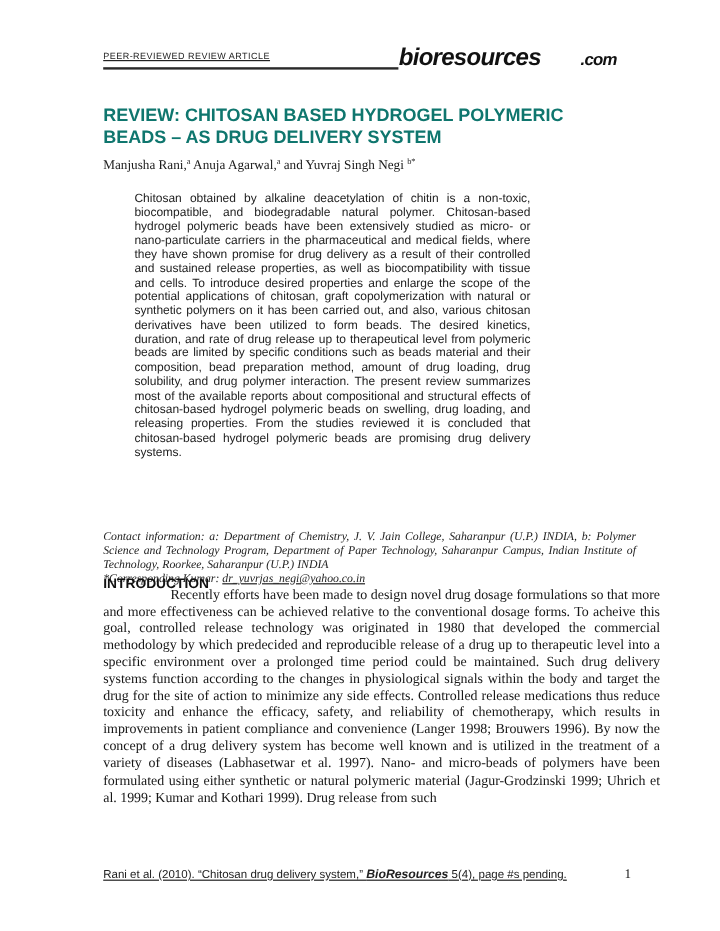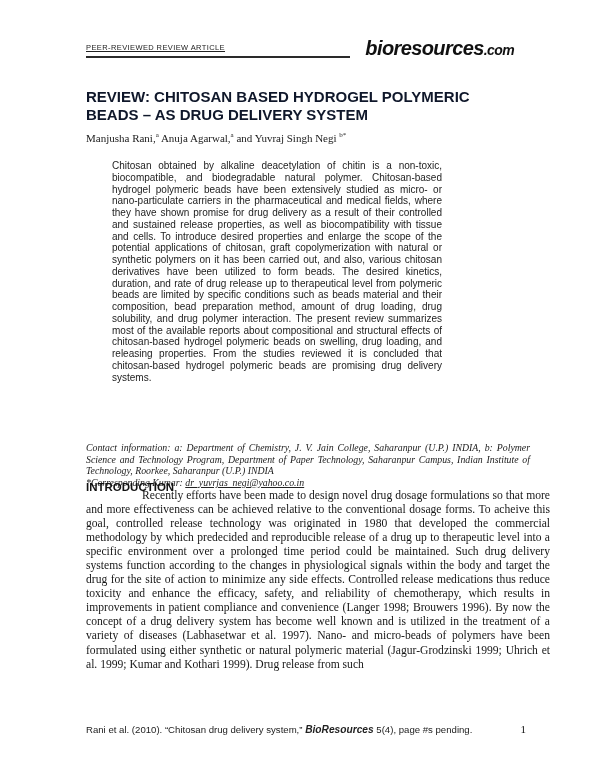--- a/index.html
+++ b/index.html
@@ -37,31 +37,31 @@
   .logo {
     font-family: "Liberation Sans", sans-serif;
     font-weight: bold;
     font-style: italic;
     font-size: 20px;
     letter-spacing: -0.6px;
     color: #111;
     line-height: 1;
     white-space: nowrap;
   }
-  .logo .logo-domain { font-size: 14px; }
+  .logo .logo-domain { font-size: 14px; margin-left: 33px; }
 
   
   .title {
     position: absolute;
     left: 86px; top: 88px;
     width: 462px;
     font-size: 15px;
     font-weight: bold;
     line-height: 17.5px;
-    color: #0f172a;
+    color: #0f766e;
   }
   .authors {
     position: absolute;
     left: 86px; top: 132px;
     width: 462px;
     font-family: "Liberation Serif", serif;
     font-size: 11px;
     color: #1a1a1a;
   }
   .authors .sup {
@@ -135,20 +135,21 @@
     position: absolute;
     left: 86px; top: 723px;
     width: 440px;
     display: flex;
     align-items: baseline;
     justify-content: space-between;
   }
   .footer-citation {
     font-size: 9.6px;
     color: #222;
+    text-decoration: underline;
   }
   .journal-name {
     font-weight: bold;
     font-style: italic;
     font-size: 10.2px;
   }
   .page-number {
     font-family: "Liberation Serif", serif;
     font-size: 11px;
     color: #111;

